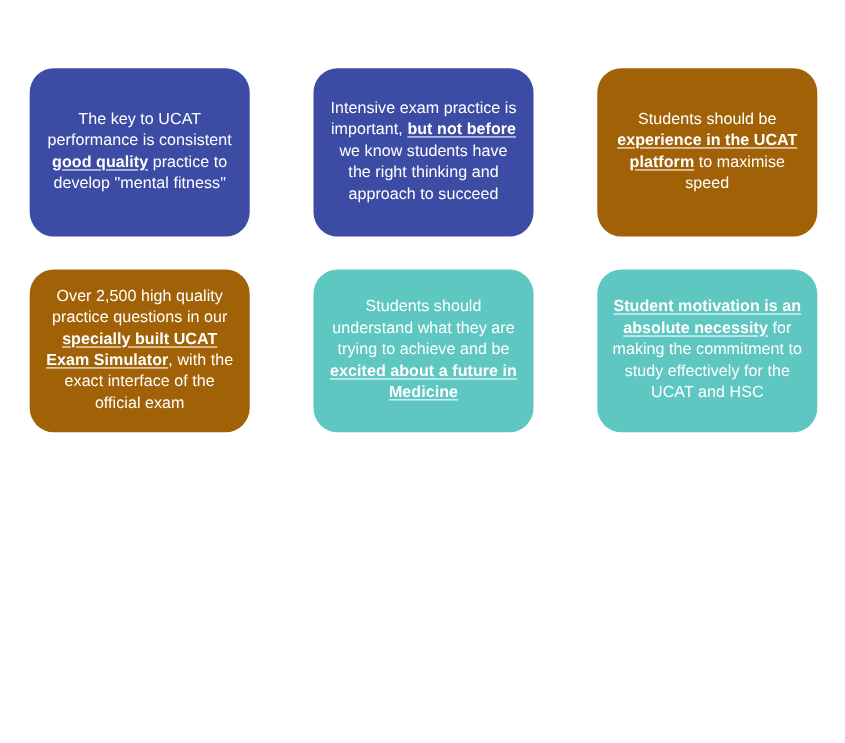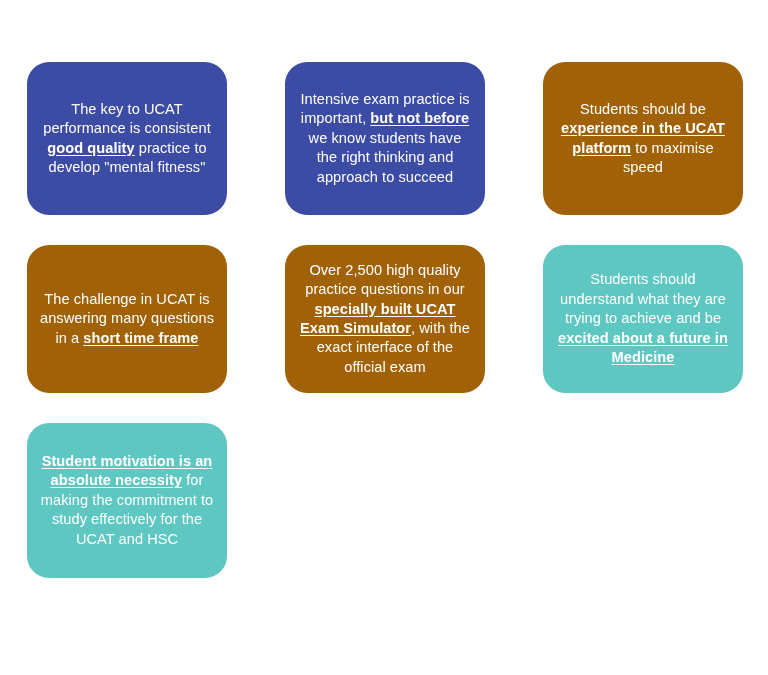--- a/index.html
+++ b/index.html
@@ -64,23 +64,20 @@
     <div class="card blue">
       <div class="card-text">The key to UCAT performance is consistent <b>good quality</b> practice to develop "mental fitness"</div>
     </div>
     <div class="card blue">
       <div class="card-text">Intensive exam practice is important, <b>but not before</b> we know students have the right thinking and approach to succeed</div>
     </div>
     <div class="card red">
       <div class="card-text">Students should be <b>experience in the UCAT platform</b> to maximise speed</div>
     </div>
     <div class="card red">
-      <div class="card-text">The challenge in UCAT is answering many questions in a <b>short time frame</b></div>
-    </div>
-    <div class="card red">
       <div class="card-text">Over 2,500 high quality practice questions in our <b>specially built UCAT Exam Simulator</b>, with the exact interface of the official exam</div>
     </div>
     <div class="card teal">
       <div class="card-text">Students should understand what they are trying to achieve and be <b>excited about a future in Medicine</b></div>
     </div>
     <div class="card teal">
       <div class="card-text"><b>Student motivation is an absolute necessity</b> for making the commitment to study effectively for the UCAT and HSC</div>
     </div>
   </div>
 

